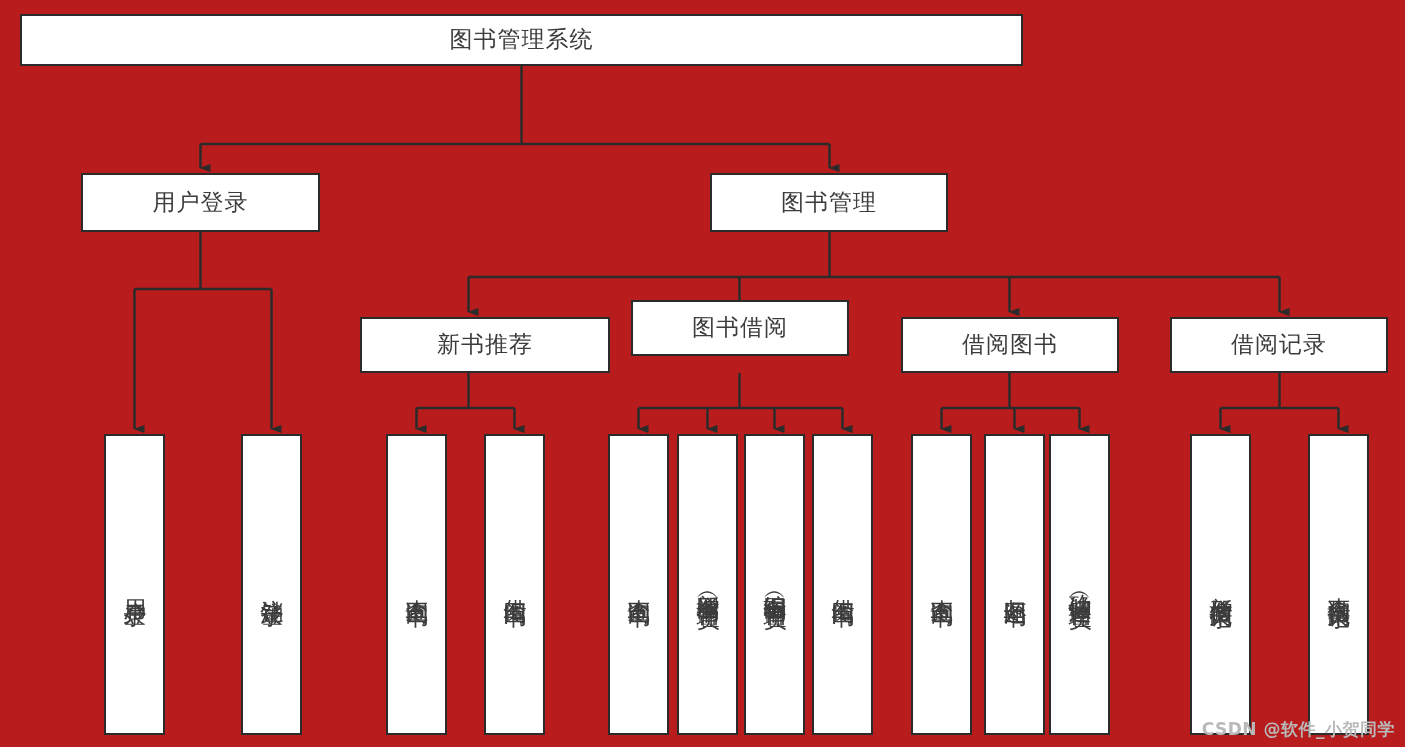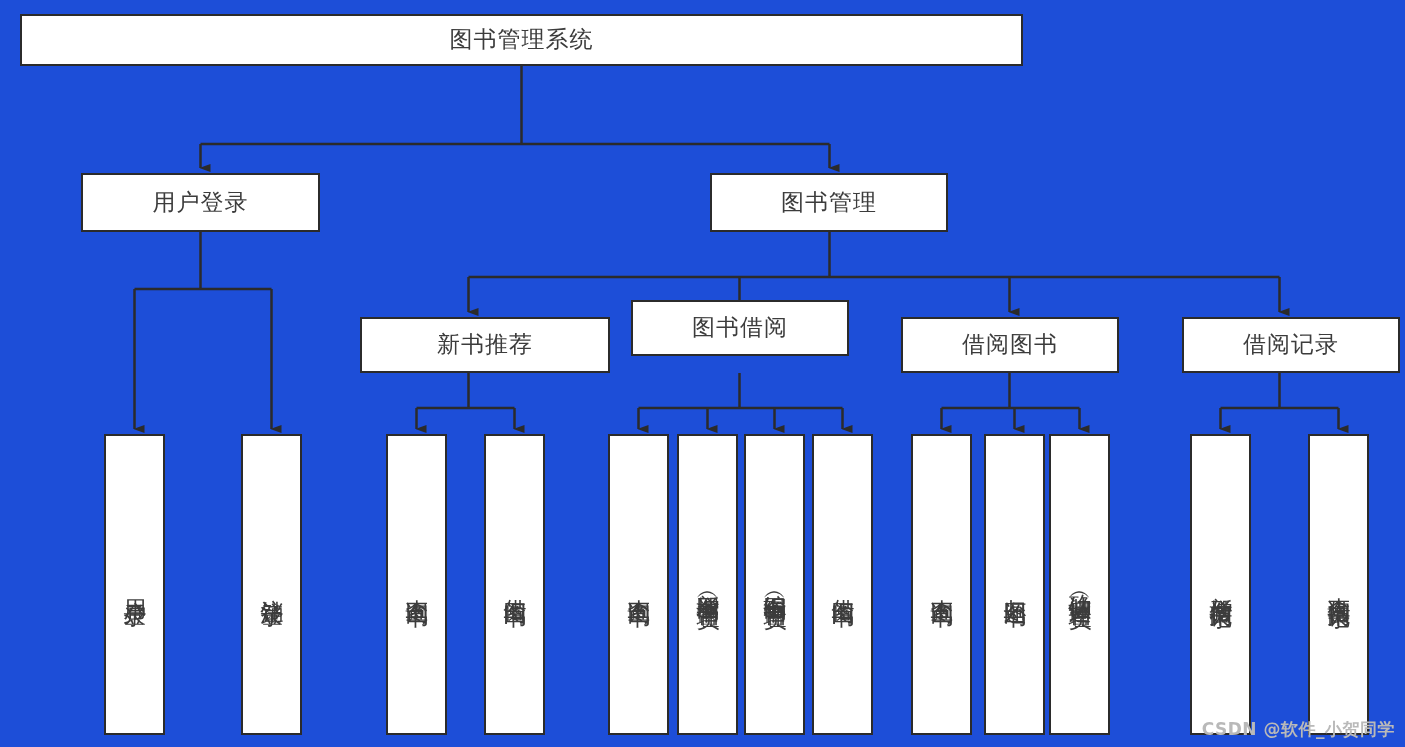--- a/index.html
+++ b/index.html
@@ -8,21 +8,21 @@
     padding: 0;
     background: #ffffff;
   }
   body {
     font-family: "DejaVu Sans", "Liberation Sans", sans-serif;
   }
   #diagram-root {
     position: relative;
     width: 1405px;
     height: 747px;
-    background: #1d4ed8;
+    background: #b91c1c;
     overflow: hidden;
   }
   svg.connectors {
     position: absolute;
     left: 0;
     top: 0;
     width: 1405px;
     height: 747px;
     pointer-events: none;
   }
@@ -125,21 +125,21 @@
   </svg>
 
   <div class="node horiz" id="node-root" style="left: 20px; top: 14px; width: 1003px; height: 52px;">图书管理系统</div>
 
   <div class="node horiz" id="node-l2-0" style="left: 81px; top: 173px; width: 239px; height: 59px;">用户登录</div>
   <div class="node horiz" id="node-l2-1" style="left: 710px; top: 173px; width: 238px; height: 59px;">图书管理</div>
 
   <div class="node horiz" id="node-l3-0" style="left: 360px; top: 317px; width: 250px; height: 56px;">新书推荐</div>
   <div class="node horiz" id="node-l3-1" style="left: 631px; top: 300px; width: 218px; height: 56px;">图书借阅</div>
   <div class="node horiz" id="node-l3-2" style="left: 901px; top: 317px; width: 218px; height: 56px;">借阅图书</div>
-  <div class="node horiz" id="node-l3-3" style="left: 1170px; top: 317px; width: 218px; height: 56px; margin-left: 12px;">借阅记录</div>
+  <div class="node horiz" id="node-l3-3" style="left: 1170px; top: 317px; width: 218px; height: 56px;">借阅记录</div>
 
   <div class="node vert" id="leaf-0" style="left: 104px; top: 434px; width: 61px; height: 301px;">
     <span class="vtext">用户登录</span>
   </div>
   <div class="node vert" id="leaf-1" style="left: 241px; top: 434px; width: 61px; height: 301px;">
     <span class="vtext">注销登录</span>
   </div>
   <div class="node vert" id="leaf-2" style="left: 386px; top: 434px; width: 61px; height: 301px;">
     <span class="vtext">查询图书</span>
   </div>

